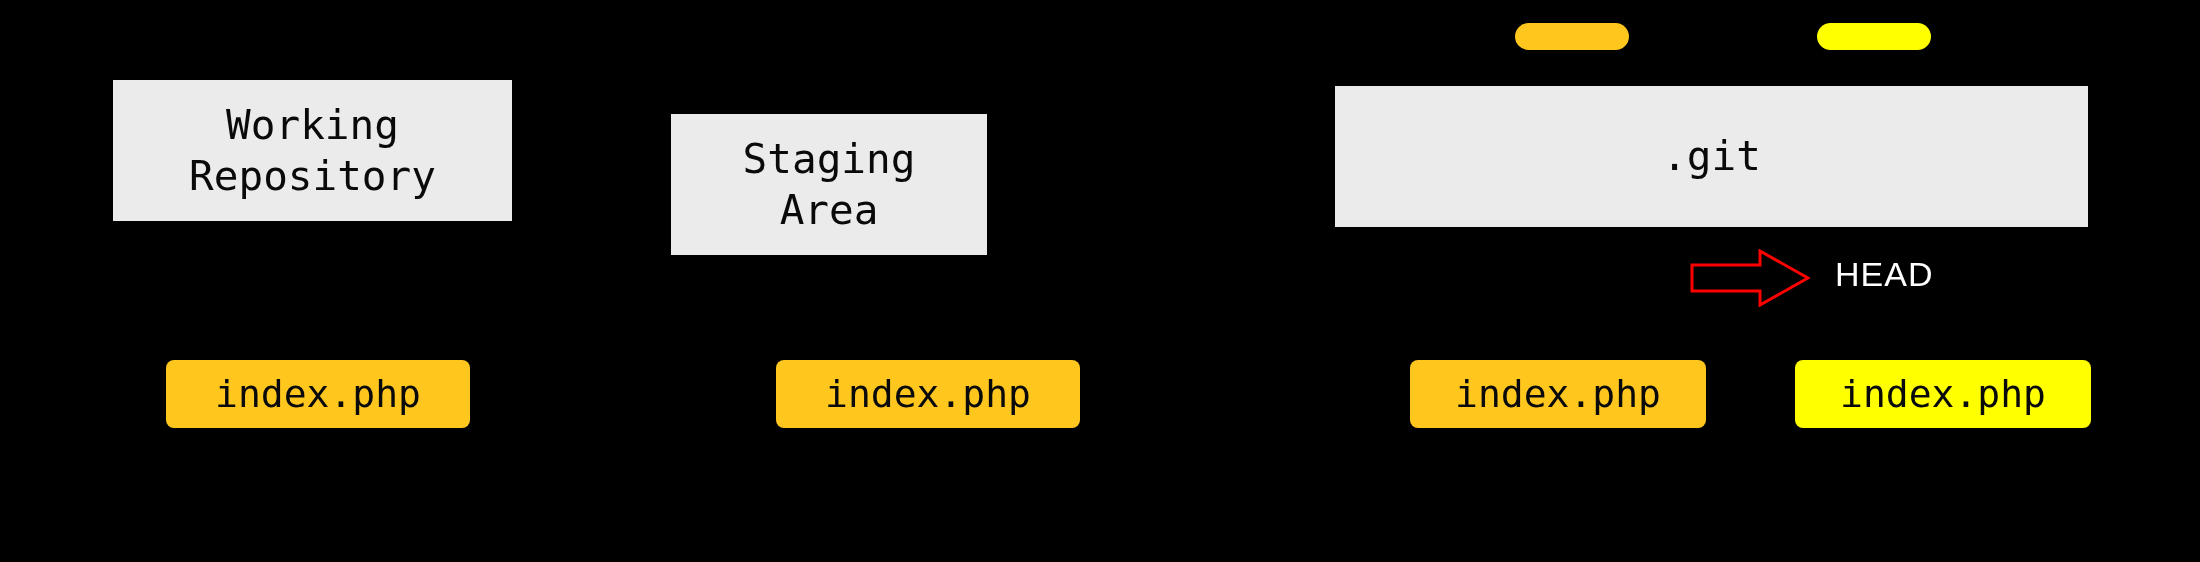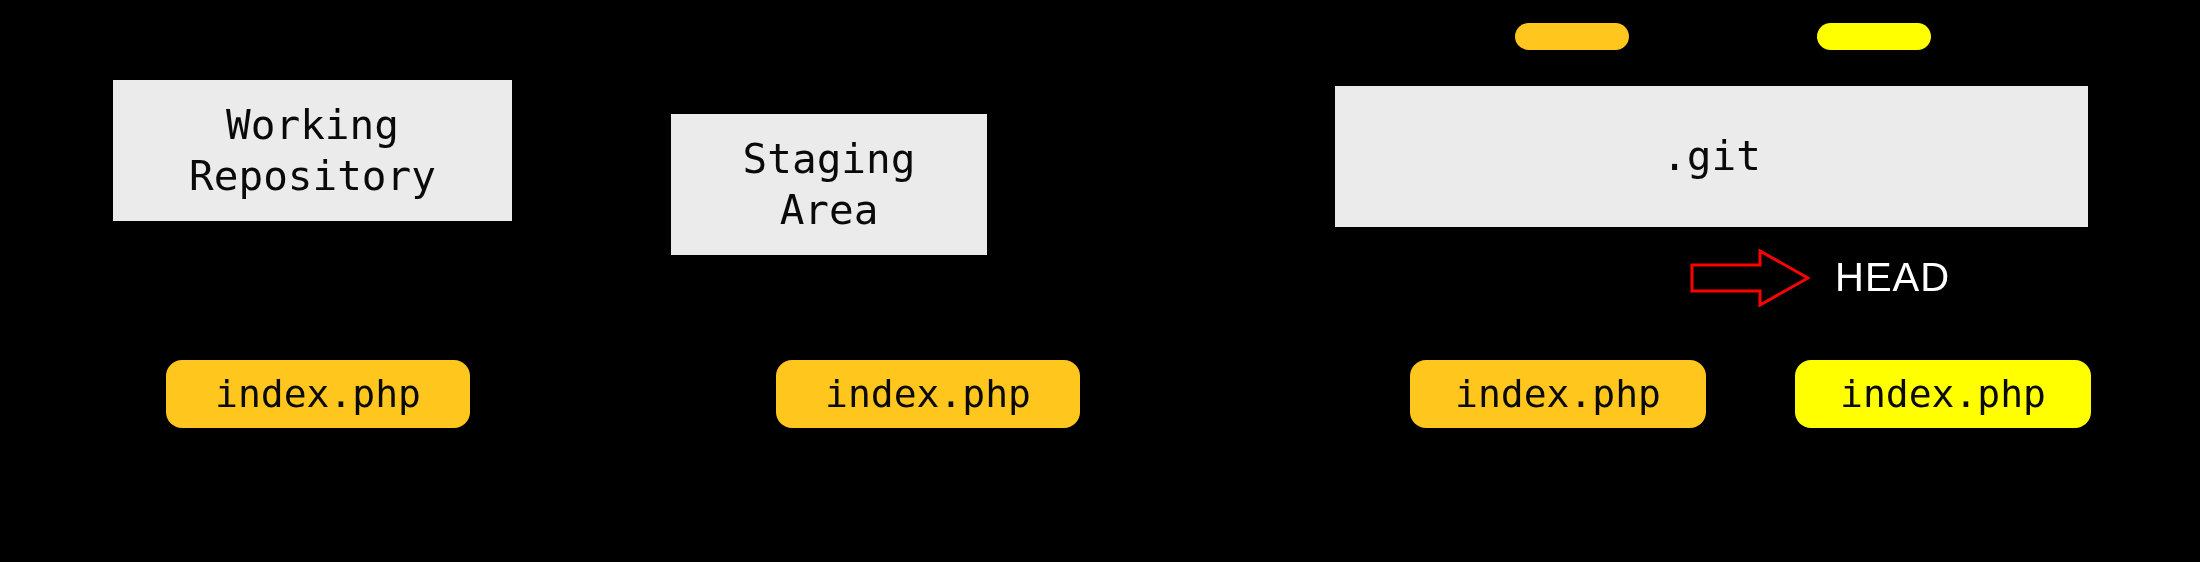--- a/index.html
+++ b/index.html
@@ -45,21 +45,21 @@
     height: 27px;
     border-radius: 14px;
   }
   #commit-bar-1 { left: 1515px; top: 23px; width: 114px; background: #ffc61e; }
   #commit-bar-2 { left: 1817px; top: 23px; width: 114px; background: #ffff00; }
 
   
   .file-pill {
     position: absolute;
     height: 68px;
-    border-radius: 16px;
+    border-radius: 8px;
     display: flex;
     align-items: center;
     justify-content: center;
     color: #0a0a0a;
     font-family: "DejaVu Sans Mono", monospace;
     font-size: 38px;
     letter-spacing: 0px;
     white-space: pre;
   }
   #file-pill-working { left: 166px;  top: 360px; width: 304px; background: #ffc61e; }
@@ -74,21 +74,21 @@
     top: 249px;
     width: 120px;
     height: 58px;
   }
   #head-label {
     position: absolute;
     left: 1835px;
     top: 255px;
     color: #ffffff;
     font-family: "Liberation Sans", sans-serif;
-    font-size: 40px;
+    font-size: 34px;
     font-weight: 400;
     letter-spacing: 1px;
     white-space: pre;
   }
 </style>
 </head>
 <body>
 
 <div id="canvas">
 

